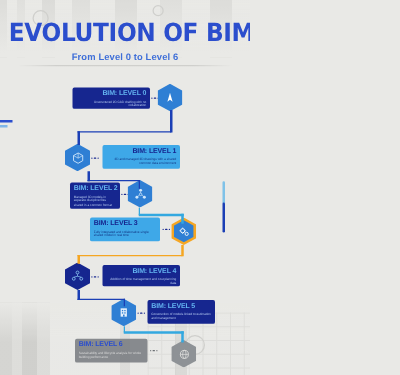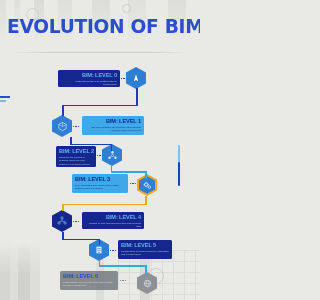--- a/index.html
+++ b/index.html
@@ -133,20 +133,21 @@
 <div class="bg-ring" style="left:122px;top:4px;width:9px;height:9px;"></div>
 <div class="bg-photo-bottom"></div>
 <div class="bg-grid"></div>
 <div class="bg-ring" style="left:148px;bottom:16px;width:16px;height:16px;"></div>
 
 <div class="tl-bar" style="left:0;top:96px;width:10px;height:1.5px;"></div>
 <div class="tl-bar" style="left:0;top:100px;width:6px;height:1.5px;background:#7fb6e8;"></div>
 
 <div class="header">
   <div class="title">EVOLUTION OF BIM:</div>
+  <div class="subtitle">From Level 0 to Level 6</div>
 </div>
 <div class="head-rule"></div>
 
 <div class="accent" style="left:178px;top:145px;height:18px;background:#7fc2e8;"></div>
 <div class="accent" style="left:178px;top:162px;height:24px;background:#1b3fb5;"></div>
 
 <div class="flow">
 
   <div class="conn" style="left:136px;top:88px;width:1.6px;height:18px;"></div>
   <div class="conn" style="left:62px;top:104.5px;width:75px;height:1.6px;"></div>

